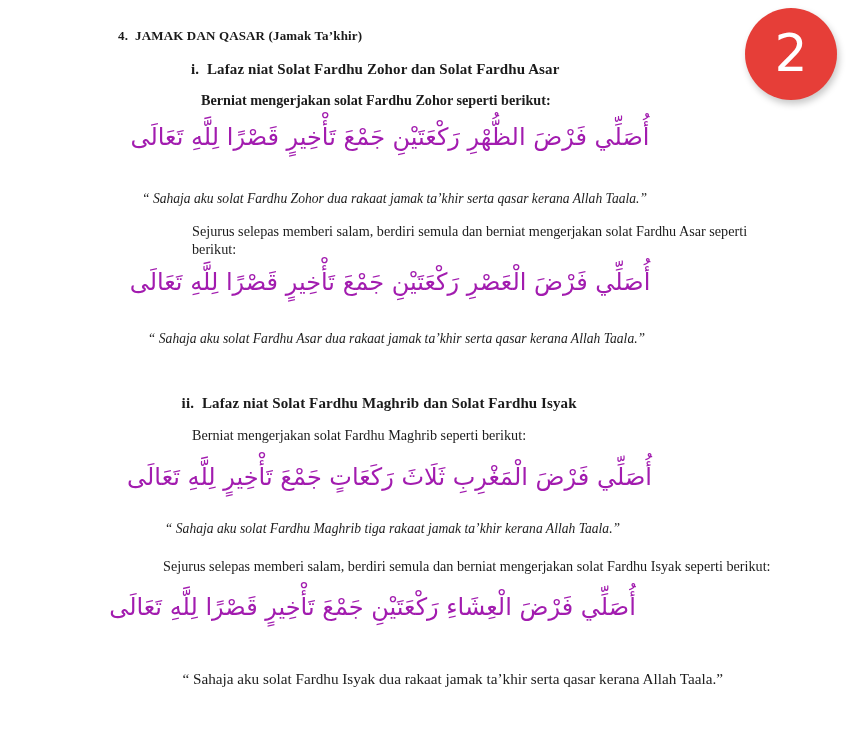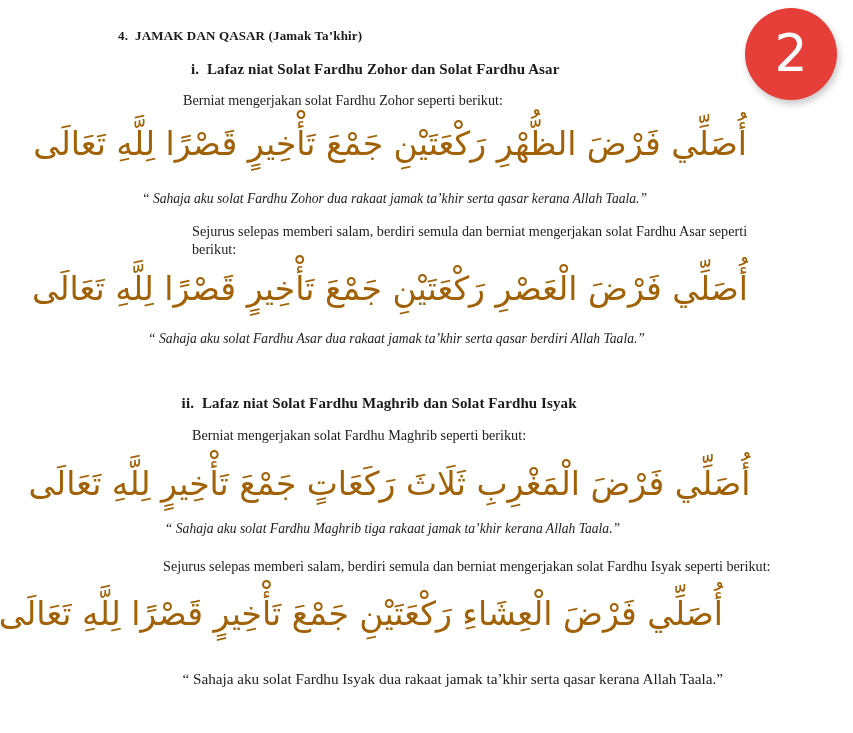--- a/index.html
+++ b/index.html
@@ -75,35 +75,35 @@
   .sub-heading.sh1 { left: 167px; top: 61px; }
   .sub-heading.sh2 { left: 162px; top: 395px; }
 
   
   .para {
     position: absolute;
     font-size: 14.2px;
     line-height: 17.5px;
     color: #1c1c1c;
   }
-  .p-zohor   { left: 183px; top: 92px;  width: 560px; }
+  .p-zohor   { left: 201px; top: 92px;  width: 560px; font-weight: bold; }
   .p-asar    { left: 192px; top: 223px; width: 584px; }
   .p-maghrib { left: 192px; top: 427px; width: 560px; }
   .p-isyak   { left: 163px; top: 558px; width: 616px; }
 
   
   .arabic {
     position: absolute;
     direction: rtl;
     unicode-bidi: bidi-override;
     text-align: center;
     font-family: "DejaVu Sans", "Liberation Serif", serif;
-    font-size: 33px;
+    font-size: 24px;
     line-height: 1.45;
-    color: #a16207;
+    color: #a21caf;
     white-space: nowrap;
     font-weight: 500;
     padding-left: 22px;
   }
   .a-zohor   { left: 0;  top: 120px; width: 853px; padding-right: 95px; box-sizing: border-box; }
   .a-asar    { left: 0;  top: 265px; width: 853px; padding-right: 95px; box-sizing: border-box; }
   .a-maghrib { left: 0;  top: 460px; width: 842px; padding-right: 85px; box-sizing: border-box; }
   .a-isyak   { left: 0;  top: 590px; width: 853px; padding-right: 130px; box-sizing: border-box; }
 
   
@@ -154,21 +154,21 @@
   <div class="para p-zohor">Berniat mengerjakan solat Fardhu Zohor seperti berikut:</div>
 
   <div class="arabic a-zohor">أُصَلِّي فَرْضَ الظُّهْرِ رَكْعَتَيْنِ جَمْعَ تَأْخِيرٍ قَصْرًا لِلَّهِ تَعَالَى</div>
 
   <div class="trans t-zohor">“ Sahaja aku solat Fardhu Zohor dua rakaat jamak ta’khir serta qasar kerana Allah Taala.”</div>
 
   <div class="para p-asar">Sejurus selepas memberi salam, berdiri semula dan berniat mengerjakan solat Fardhu Asar seperti berikut:</div>
 
   <div class="arabic a-asar">أُصَلِّي فَرْضَ الْعَصْرِ رَكْعَتَيْنِ جَمْعَ تَأْخِيرٍ قَصْرًا لِلَّهِ تَعَالَى</div>
 
-  <div class="trans t-asar">“ Sahaja aku solat Fardhu Asar dua rakaat jamak ta’khir serta qasar berdiri Allah Taala.”</div>
+  <div class="trans t-asar">“ Sahaja aku solat Fardhu Asar dua rakaat jamak ta’khir serta qasar kerana Allah Taala.”</div>
 
   <div class="sub-heading sh2">
     <span class="rnum">ii.</span><span>Lafaz niat Solat Fardhu Maghrib dan Solat Fardhu Isyak</span>
   </div>
 
   <div class="para p-maghrib">Berniat mengerjakan solat Fardhu Maghrib seperti berikut:</div>
 
   <div class="arabic a-maghrib">أُصَلِّي فَرْضَ الْمَغْرِبِ ثَلَاثَ رَكَعَاتٍ جَمْعَ تَأْخِيرٍ لِلَّهِ تَعَالَى</div>
 
   <div class="trans t-maghrib">“ Sahaja aku solat Fardhu Maghrib tiga rakaat jamak ta’khir kerana Allah Taala.”</div>

